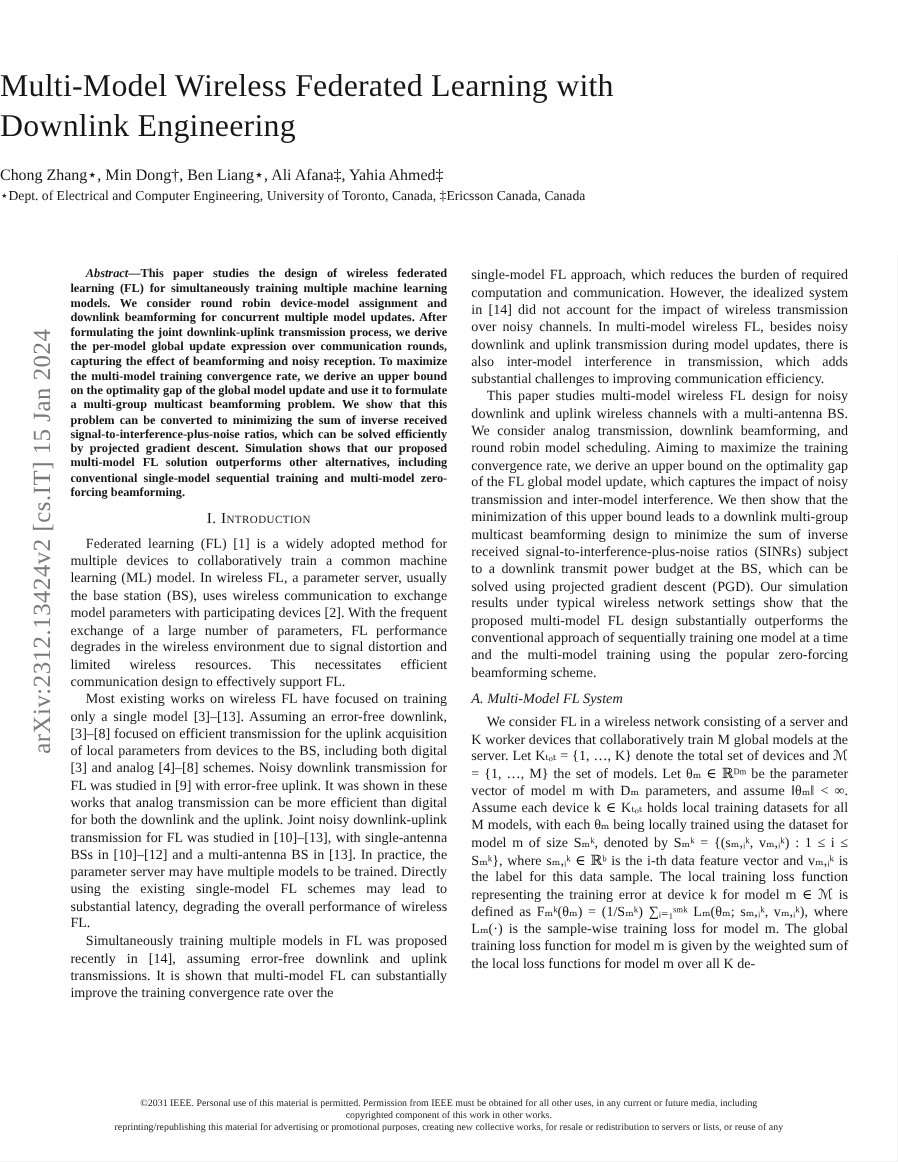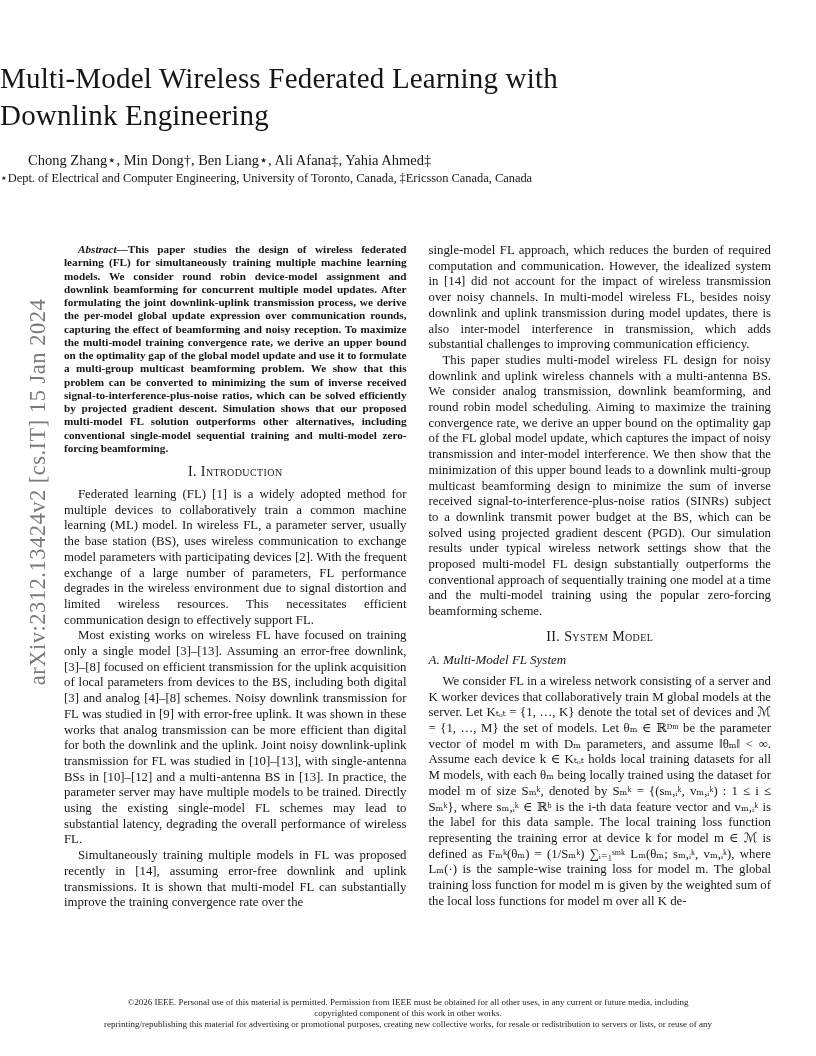--- a/index.html
+++ b/index.html
@@ -22,21 +22,21 @@
     transform: translate(-50%, -50%) rotate(-90deg);
     white-space: nowrap;
     font-size: 22.5px;
     letter-spacing: 0.5px;
     color: #7a7a7a;
   }
 
   
   .header { position: absolute; top: 60px; left: 0; width: 100%; text-align: left; }
   .title { font-size: 29px; line-height: 37px; font-weight: normal; margin: 0; letter-spacing: 0.2px; }
-  .authors { margin-top: 17px; font-size: 14.5px; line-height: 19px; padding-left: 28px; }
+  .authors { margin-top: 17px; font-size: 14.5px; line-height: 19px; }
   .affil { font-size: 12.4px; line-height: 17.5px; }
 
   
   .columns {
     position: absolute;
     top: 243px;
     left: 64px;
     width: 707px;
     display: flex;
     gap: 22px;
@@ -110,28 +110,27 @@
 
       <p class="body indent">Federated learning (FL) [1] is a widely adopted method for multiple devices to collaboratively train a common machine learning (ML) model. In wireless FL, a parameter server, usually the base station (BS), uses wireless communication to exchange model parameters with participating devices [2]. With the frequent exchange of a large number of parameters, FL performance degrades in the wireless environment due to signal distortion and limited wireless resources. This necessitates efficient communication design to effectively support FL.</p>
       <p class="body indent">Most existing works on wireless FL have focused on training only a single model [3]–[13]. Assuming an error-free downlink, [3]–[8] focused on efficient transmission for the uplink acquisition of local parameters from devices to the BS, including both digital [3] and analog [4]–[8] schemes. Noisy downlink transmission for FL was studied in [9] with error-free uplink. It was shown in these works that analog transmission can be more efficient than digital for both the downlink and the uplink. Joint noisy downlink-uplink transmission for FL was studied in [10]–[13], with single-antenna BSs in [10]–[12] and a multi-antenna BS in [13]. In practice, the parameter server may have multiple models to be trained. Directly using the existing single-model FL schemes may lead to substantial latency, degrading the overall performance of wireless FL.</p>
       <p class="body indent">Simultaneously training multiple models in FL was proposed recently in [14], assuming error-free downlink and uplink transmissions. It is shown that multi-model FL can substantially improve the training convergence rate over the</p>
     </div>
 
     <div class="col">
       <p class="body">single-model FL approach, which reduces the burden of required computation and communication. However, the idealized system in [14] did not account for the impact of wireless transmission over noisy channels. In multi-model wireless FL, besides noisy downlink and uplink transmission during model updates, there is also inter-model interference in transmission, which adds substantial challenges to improving communication efficiency.</p>
       <p class="body indent">This paper studies multi-model wireless FL design for noisy downlink and uplink wireless channels with a multi-antenna BS. We consider analog transmission, downlink beamforming, and round robin model scheduling. Aiming to maximize the training convergence rate, we derive an upper bound on the optimality gap of the FL global model update, which captures the impact of noisy transmission and inter-model interference. We then show that the minimization of this upper bound leads to a downlink multi-group multicast beamforming design to minimize the sum of inverse received signal-to-interference-plus-noise ratios (SINRs) subject to a downlink transmit power budget at the BS, which can be solved using projected gradient descent (PGD). Our simulation results under typical wireless network settings show that the proposed multi-model FL design substantially outperforms the conventional approach of sequentially training one model at a time and the multi-model training using the popular zero-forcing beamforming scheme.</p>
 
-      <h2 class="sec">II. System Model</h2>
 
       <h3 class="subsec">A. Multi-Model FL System</h3>
 
       <p class="body indent">We consider FL in a wireless network consisting of a server and K worker devices that collaboratively train M global models at the server. Let Kₜₒₜ = {1, …, K} denote the total set of devices and ℳ = {1, …, M} the set of models. Let θₘ ∈ ℝᴰᵐ be the parameter vector of model m with Dₘ parameters, and assume ‖θₘ‖ &lt; ∞. Assume each device k ∈ Kₜₒₜ holds local training datasets for all M models, with each θₘ being locally trained using the dataset for model m of size Sₘᵏ, denoted by Sₘᵏ = {(sₘ,ᵢᵏ, vₘ,ᵢᵏ) : 1 ≤ i ≤ Sₘᵏ}, where sₘ,ᵢᵏ ∈ ℝᵇ is the i-th data feature vector and vₘ,ᵢᵏ is the label for this data sample. The local training loss function representing the training error at device k for model m ∈ ℳ is defined as Fₘᵏ(θₘ) = (1/Sₘᵏ) ∑ᵢ₌₁ˢᵐᵏ Lₘ(θₘ; sₘ,ᵢᵏ, vₘ,ᵢᵏ), where Lₘ(·) is the sample-wise training loss for model m. The global training loss function for model m is given by the weighted sum of the local loss functions for model m over all K de-</p>
     </div>
 
   </div>
 
   <div class="copyright">
-    <div>©2026 IEEE. Personal use of this material is permitted. Permission from IEEE must be obtained for all other uses, in any current or future media, including</div>
+    <div>©2031 IEEE. Personal use of this material is permitted. Permission from IEEE must be obtained for all other uses, in any current or future media, including</div>
     <div>copyrighted component of this work in other works.</div>
     <div>reprinting/republishing this material for advertising or promotional purposes, creating new collective works, for resale or redistribution to servers or lists, or reuse of any</div>
   </div>
 
 </div>
 
 </body></html>

